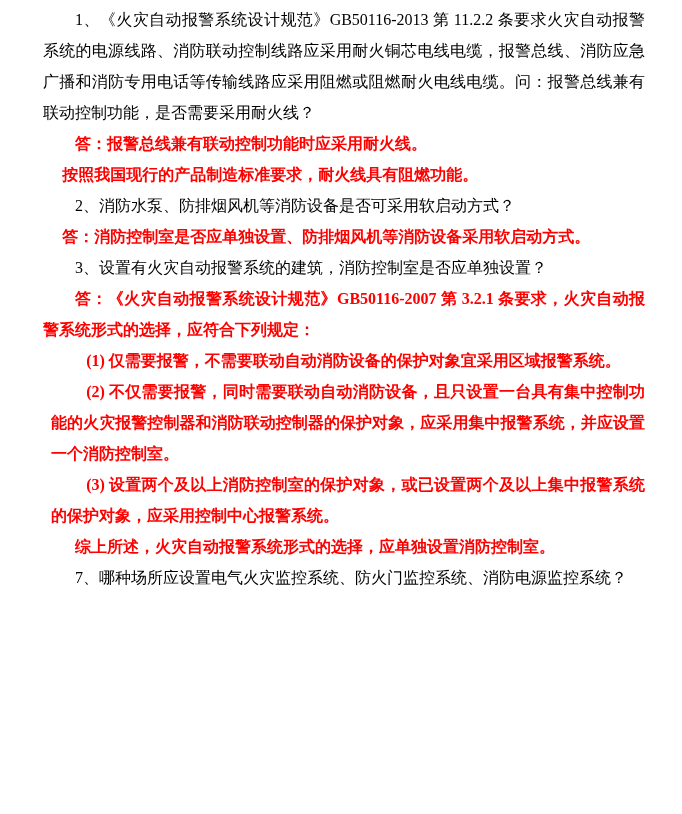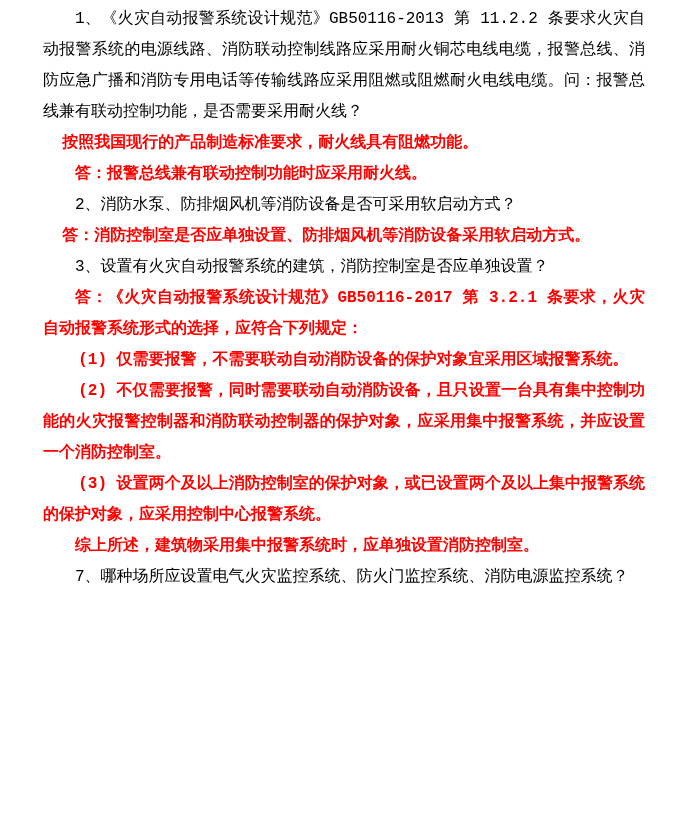--- a/index.html
+++ b/index.html
@@ -10,50 +10,50 @@
   body {
     width: 682px;
     height: 814px;
     overflow: hidden;
   }
   .doc {
     box-sizing: border-box;
     width: 682px;
     height: 814px;
     padding: 4px 37px 0 43px;
-    font-family: Liberation Mono, monospace;
+    font-family: Liberation Serif, serif;
     font-size: 16px;
     line-height: 31px;
     color: #000000;
     text-align: justify;
   }
   .para {
     margin: 0;
     text-indent: 2em;
   }
   .question {
     color: #000000;
     font-weight: normal;
   }
   .answer {
     color: #ff0000;
     font-weight: bold;
   }
   .ind-sm { text-indent: 1.2em; }
-  .ind-lg { text-indent: 2.2em; }
+  .ind-lg { text-indent: 2.2em; margin-left: 8px; }
 </style>
 </head>
 <body>
 
 <main class="doc">
   <p class="para question">1、《火灾自动报警系统设计规范》GB50116-2013 第 11.2.2 条要求火灾自动报警系统的电源线路、消防联动控制线路应采用耐火铜芯电线电缆，报警总线、消防应急广播和消防专用电话等传输线路应采用阻燃或阻燃耐火电线电缆。问：报警总线兼有联动控制功能，是否需要采用耐火线？</p>
+  <p class="para answer">答：报警总线兼有联动控制功能时应采用耐火线。</p>
   <p class="para answer ind-sm">按照我国现行的产品制造标准要求，耐火线具有阻燃功能。</p>
-  <p class="para answer">答：报警总线兼有联动控制功能时应采用耐火线。</p>
   <p class="para question">2、消防水泵、防排烟风机等消防设备是否可采用软启动方式？</p>
   <p class="para answer ind-sm">答：消防控制室是否应单独设置、防排烟风机等消防设备采用软启动方式。</p>
   <p class="para question">3、设置有火灾自动报警系统的建筑，消防控制室是否应单独设置？</p>
-  <p class="para answer">答：《火灾自动报警系统设计规范》GB50116-2017 第 3.2.1 条要求，火灾自动报警系统形式的选择，应符合下列规定：</p>
+  <p class="para answer">答：《火灾自动报警系统设计规范》GB50116-2007 第 3.2.1 条要求，火灾自动报警系统形式的选择，应符合下列规定：</p>
   <p class="para answer ind-lg">(1) 仅需要报警，不需要联动自动消防设备的保护对象宜采用区域报警系统。</p>
   <p class="para answer ind-lg">(2) 不仅需要报警，同时需要联动自动消防设备，且只设置一台具有集中控制功能的火灾报警控制器和消防联动控制器的保护对象，应采用集中报警系统，并应设置一个消防控制室。</p>
   <p class="para answer ind-lg">(3) 设置两个及以上消防控制室的保护对象，或已设置两个及以上集中报警系统的保护对象，应采用控制中心报警系统。</p>
-  <p class="para answer">综上所述，建筑物采用集中报警系统时，应单独设置消防控制室。</p>
+  <p class="para answer">综上所述，火灾自动报警系统形式的选择，应单独设置消防控制室。</p>
   <p class="para question">7、哪种场所应设置电气火灾监控系统、防火门监控系统、消防电源监控系统？</p>
 </main>
 
 </body></html>

